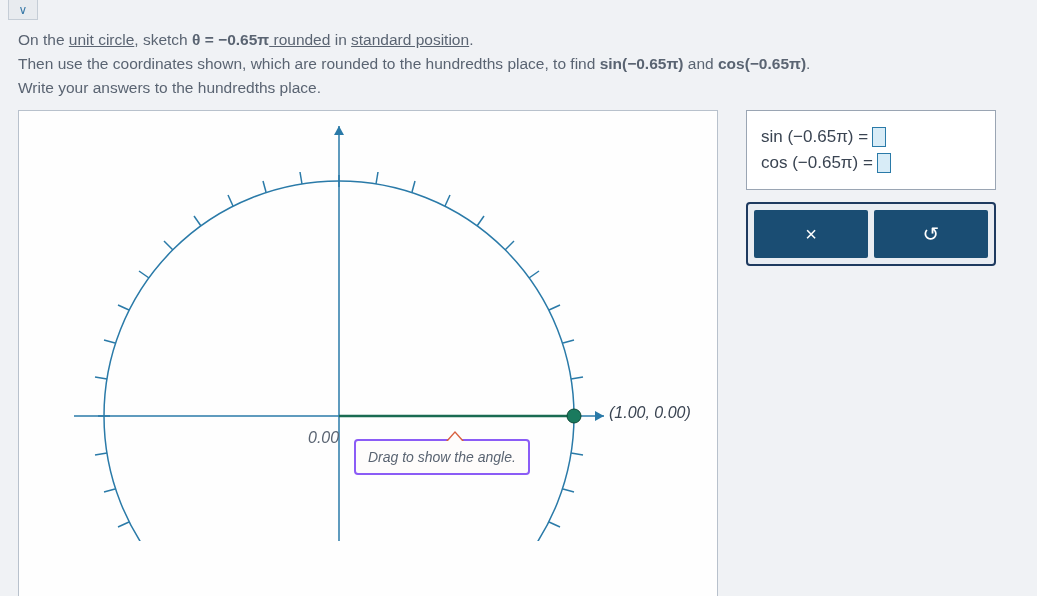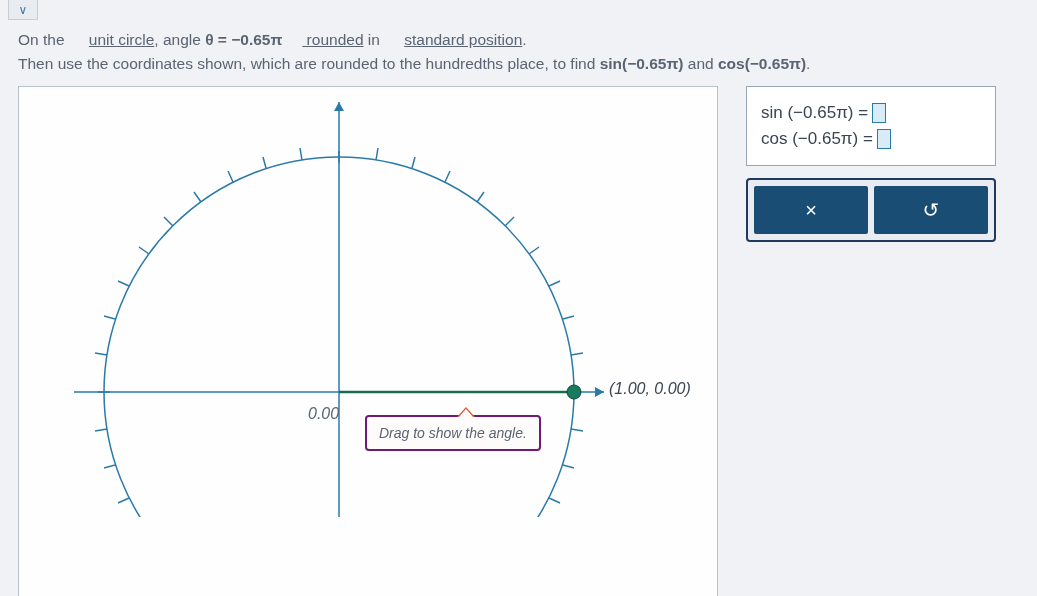--- a/index.html
+++ b/index.html
@@ -22,21 +22,21 @@
       justify-content: center;
       margin-left: 8px;
     }
     .chev { color: #3a7aa8; font-size: 12px; }
     .instructions {
       padding: 8px 18px 10px 18px;
       font-size: 15.5px;
       line-height: 1.55;
       color: #5a6472;
     }
-    .ul { text-decoration: underline; margin-left: 20px; }
+    .ul { text-decoration: underline; }
     .nowrap { white-space: nowrap; }
     .main-row {
       display: flex;
       gap: 28px;
       padding: 0 18px;
       align-items: flex-start;
     }
     .graph-panel {
       width: 700px;
       height: 532px;
@@ -78,27 +78,26 @@
       color: #fff;
       display: flex;
       align-items: center;
       justify-content: center;
       font-size: 20px;
       border-radius: 2px;
       cursor: pointer;
     }
     .tooltip {
       position: absolute;
-      border: 2px solid #701a75;
+      border: 2px solid #8b5cf6;
       border-radius: 4px;
       background: #fefcfb;
       padding: 8px 12px;
       font-size: 14px;
       color: #5a6472;
-      margin-left: 11px;
     }
     .tooltip-arrow {
       position: absolute;
       top: -10px;
       left: 90px;
       width: 0; height: 0;
       border-left: 9px solid transparent;
       border-right: 9px solid transparent;
       border-bottom: 10px solid #d9603f;
     }
@@ -132,25 +131,26 @@
   </style>
 </head>
 <body>
 
 <div class="collapse-tab">
   <span class="chev">∨</span>
 </div>
 
 <div class="instructions">
   <div>
-    <span>On the </span><span class="ul">unit circle</span><span>, angle </span><b class="nowrap">θ = −0.65π</b><span class="ul"> rounded</span><span> in </span><span class="ul">standard position</span><span>.</span>
+    <span>On the </span><span class="ul">unit circle</span><span>, sketch </span><b class="nowrap">θ = −0.65π</b><span class="ul"> rounded</span><span> in </span><span class="ul">standard position</span><span>.</span>
   </div>
   <div>
     <span>Then use the coordinates shown, which are rounded to the hundredths place, to find </span><b class="nowrap">sin(−0.65π)</b><span> and </span><b class="nowrap">cos(−0.65π)</b><span>.</span>
   </div>
+  <div>Write your answers to the hundredths place.</div>
 </div>
 
 <div class="main-row">
   <div class="graph-panel">
     <svg width="700" height="430">
       <g transform="translate(320,305)">
 
         <line x1="-265" y1="0" x2="265" y2="0" stroke="#2a7aa8" stroke-width="1.5"></line>
         <polygon points="265,0 256,-5 256,5" fill="#2a7aa8"></polygon>
         <line x1="0" y1="-290" x2="0" y2="125" stroke="#2a7aa8" stroke-width="1.5"></line>

